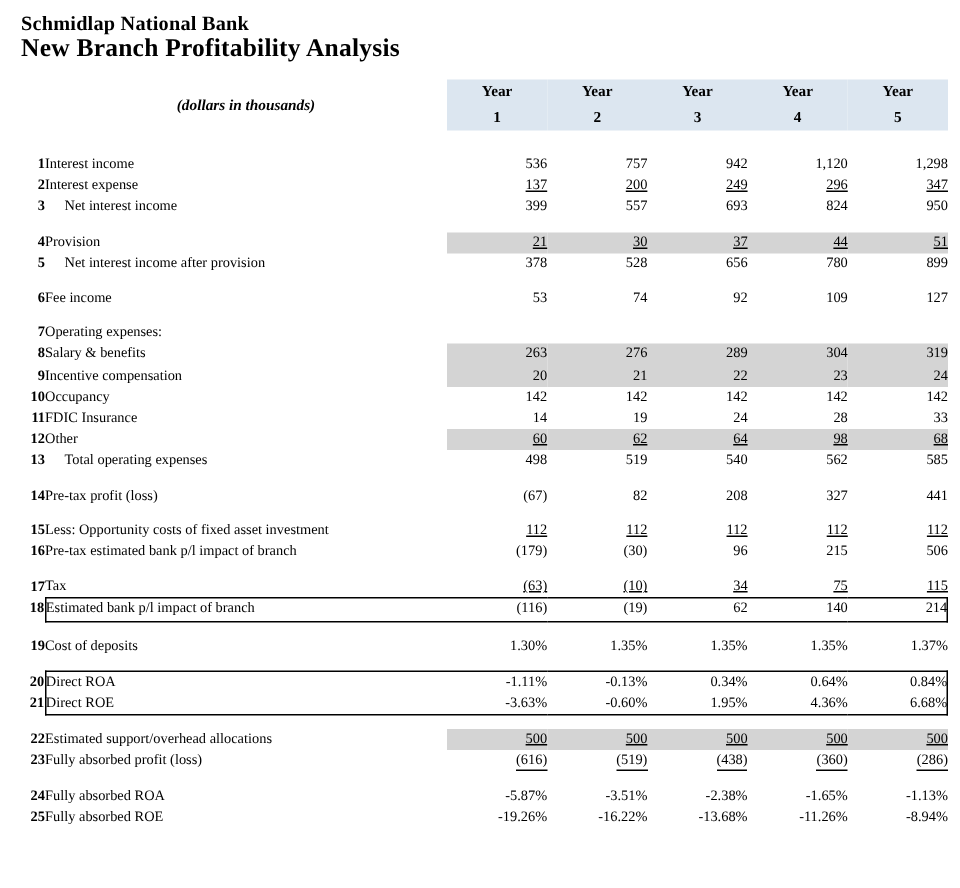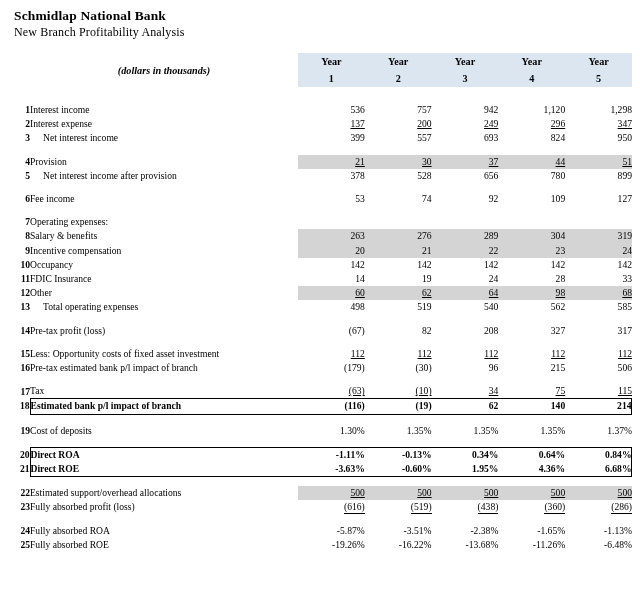--- a/index.html
+++ b/index.html
@@ -25,22 +25,22 @@
   }
 
   .doc-title {
     font-size: 13.5px;
     font-weight: bold;
     line-height: 16px;
     letter-spacing: 0.15px;
     margin-left: 6px;
   }
   .doc-subtitle {
-    font-size: 12px;
-    font-weight: normal;
+    font-size: 17px;
+    font-weight: bold;
     line-height: 16px;
     letter-spacing: 0.15px;
     margin-left: 6px;
   }
 
   table.fin {
     border-collapse: collapse;
     width: 624px;
     margin-top: 13px;
     table-layout: fixed;
@@ -119,21 +119,21 @@
   span.ul {
     text-decoration: underline;
   }
   span.dblul {
     border-bottom: 1.2px solid #000;
     padding-bottom: 1px;
     display: inline-block;
     line-height: 11px;
   }
 
-  .bold { font-weight: bold; }
+  .bold { font-weight: normal; }
 
   
   tr.boxed-top td.bx { border-top: 1.1px solid #000; }
   tr.boxed-bot td.bx { border-bottom: 1.1px solid #000; }
   td.bx-l { border-left: 1.1px solid #000; }
   td.bx-r { border-right: 1.1px solid #000; }
 </style>
 </head>
 <body>
 
@@ -325,21 +325,21 @@
           <td colspan="7"></td>
         </tr>
 
       <tr>
         <td class="rownum">14</td>
         <td class="label">Pre-tax profit (loss)</td>
         <td class="val">(67)</td>
         <td class="val">82</td>
         <td class="val">208</td>
         <td class="val">327</td>
-        <td class="val">317</td>
+        <td class="val">441</td>
       </tr>
 
       <tr class="spacer">
           <td colspan="7"></td>
         </tr>
 
       <tr>
         <td class="rownum">15</td>
         <td class="label">Less: Opportunity costs of fixed asset investment</td>
         <td class="val"><span class="ul">112</span></td>
@@ -459,19 +459,19 @@
         <td class="val">-1.13%</td>
       </tr>
 
       <tr>
         <td class="rownum">25</td>
         <td class="label">Fully absorbed ROE</td>
         <td class="val">-19.26%</td>
         <td class="val">-16.22%</td>
         <td class="val">-13.68%</td>
         <td class="val">-11.26%</td>
-        <td class="val">-6.48%</td>
+        <td class="val">-8.94%</td>
       </tr>
 
     </tbody>
   </table>
 
 </div>
 
 </body></html>

